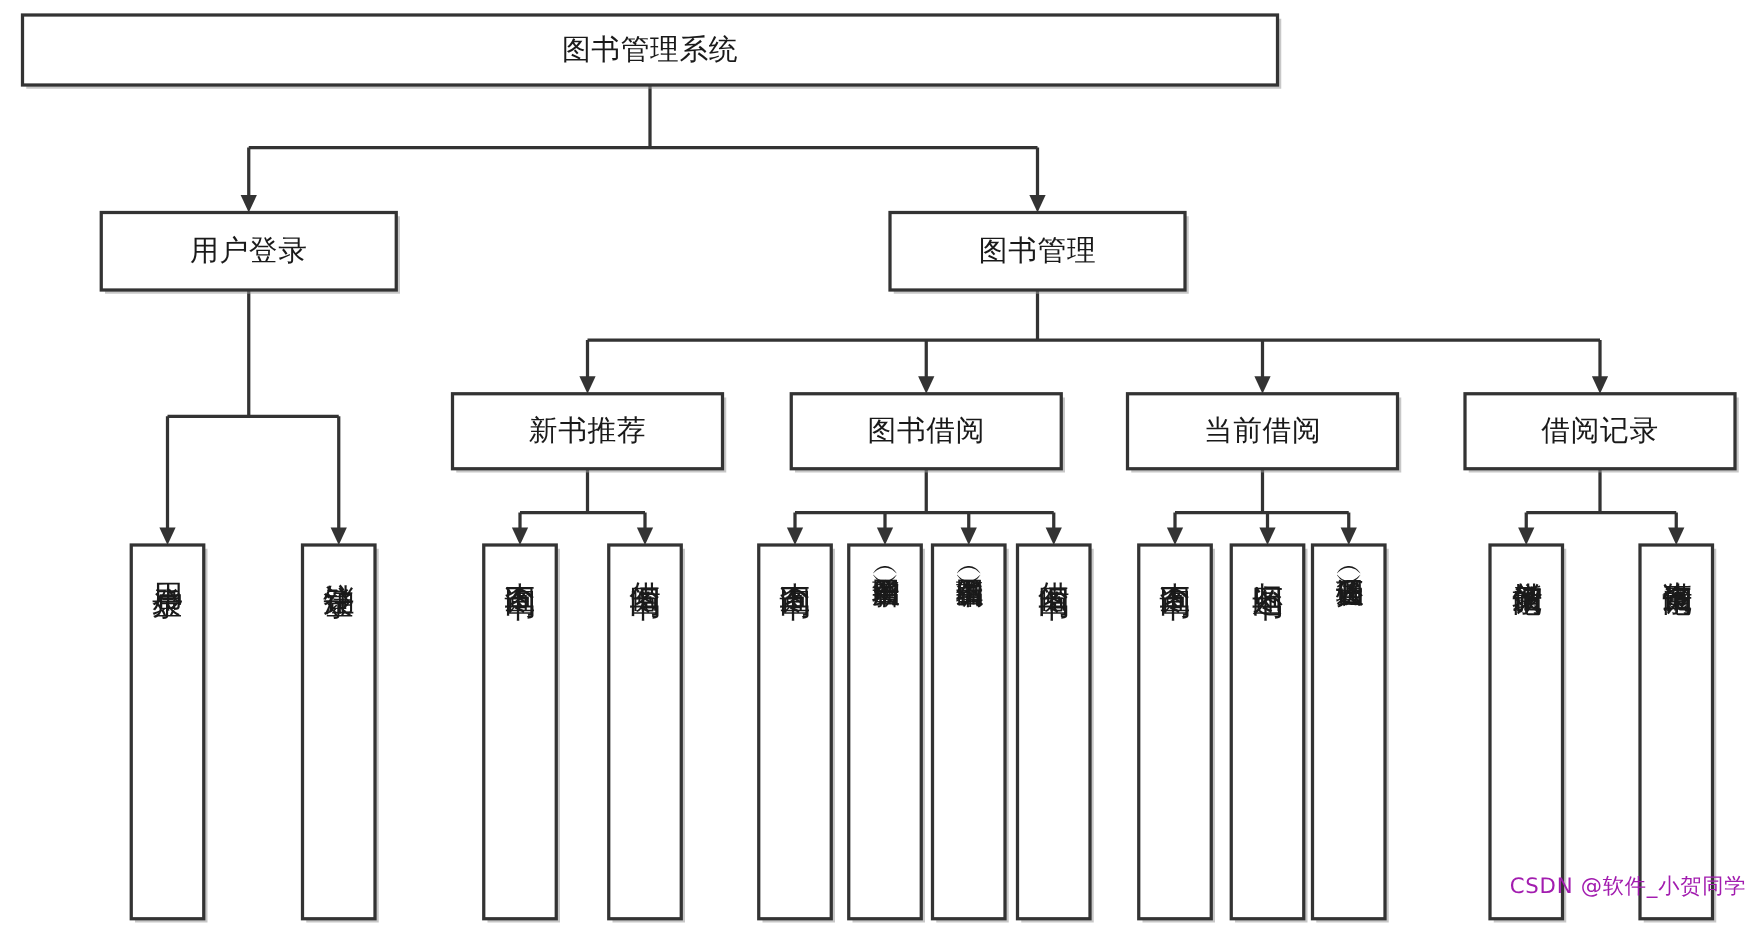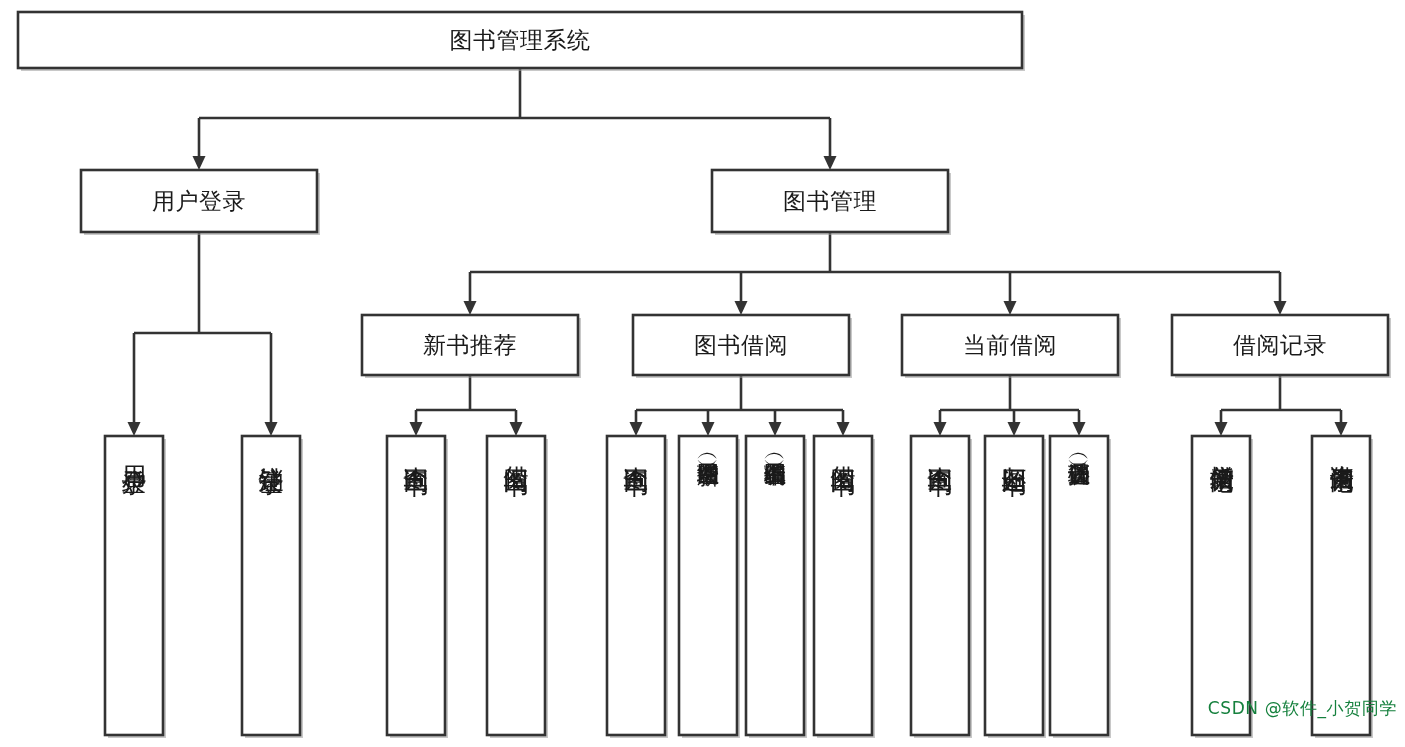--- a/index.html
+++ b/index.html
@@ -71,21 +71,21 @@
     color: #1a1a1a;
     letter-spacing: 2px;
     white-space: nowrap;
   }
   .watermark {
     position: absolute;
     right: 8px;
     bottom: 6px;
     font-family: "DejaVu Sans", "Liberation Sans", sans-serif;
     font-size: 17px;
-    color: #15803d;
+    color: #a21caf;
     letter-spacing: 0.6px;
     user-select: none;
   }
 </style>
 </head>
 <body>
 
 <div id="diagram-root">
 
   <svg class="flow-canvas" viewBox="0 0 1405 747">

